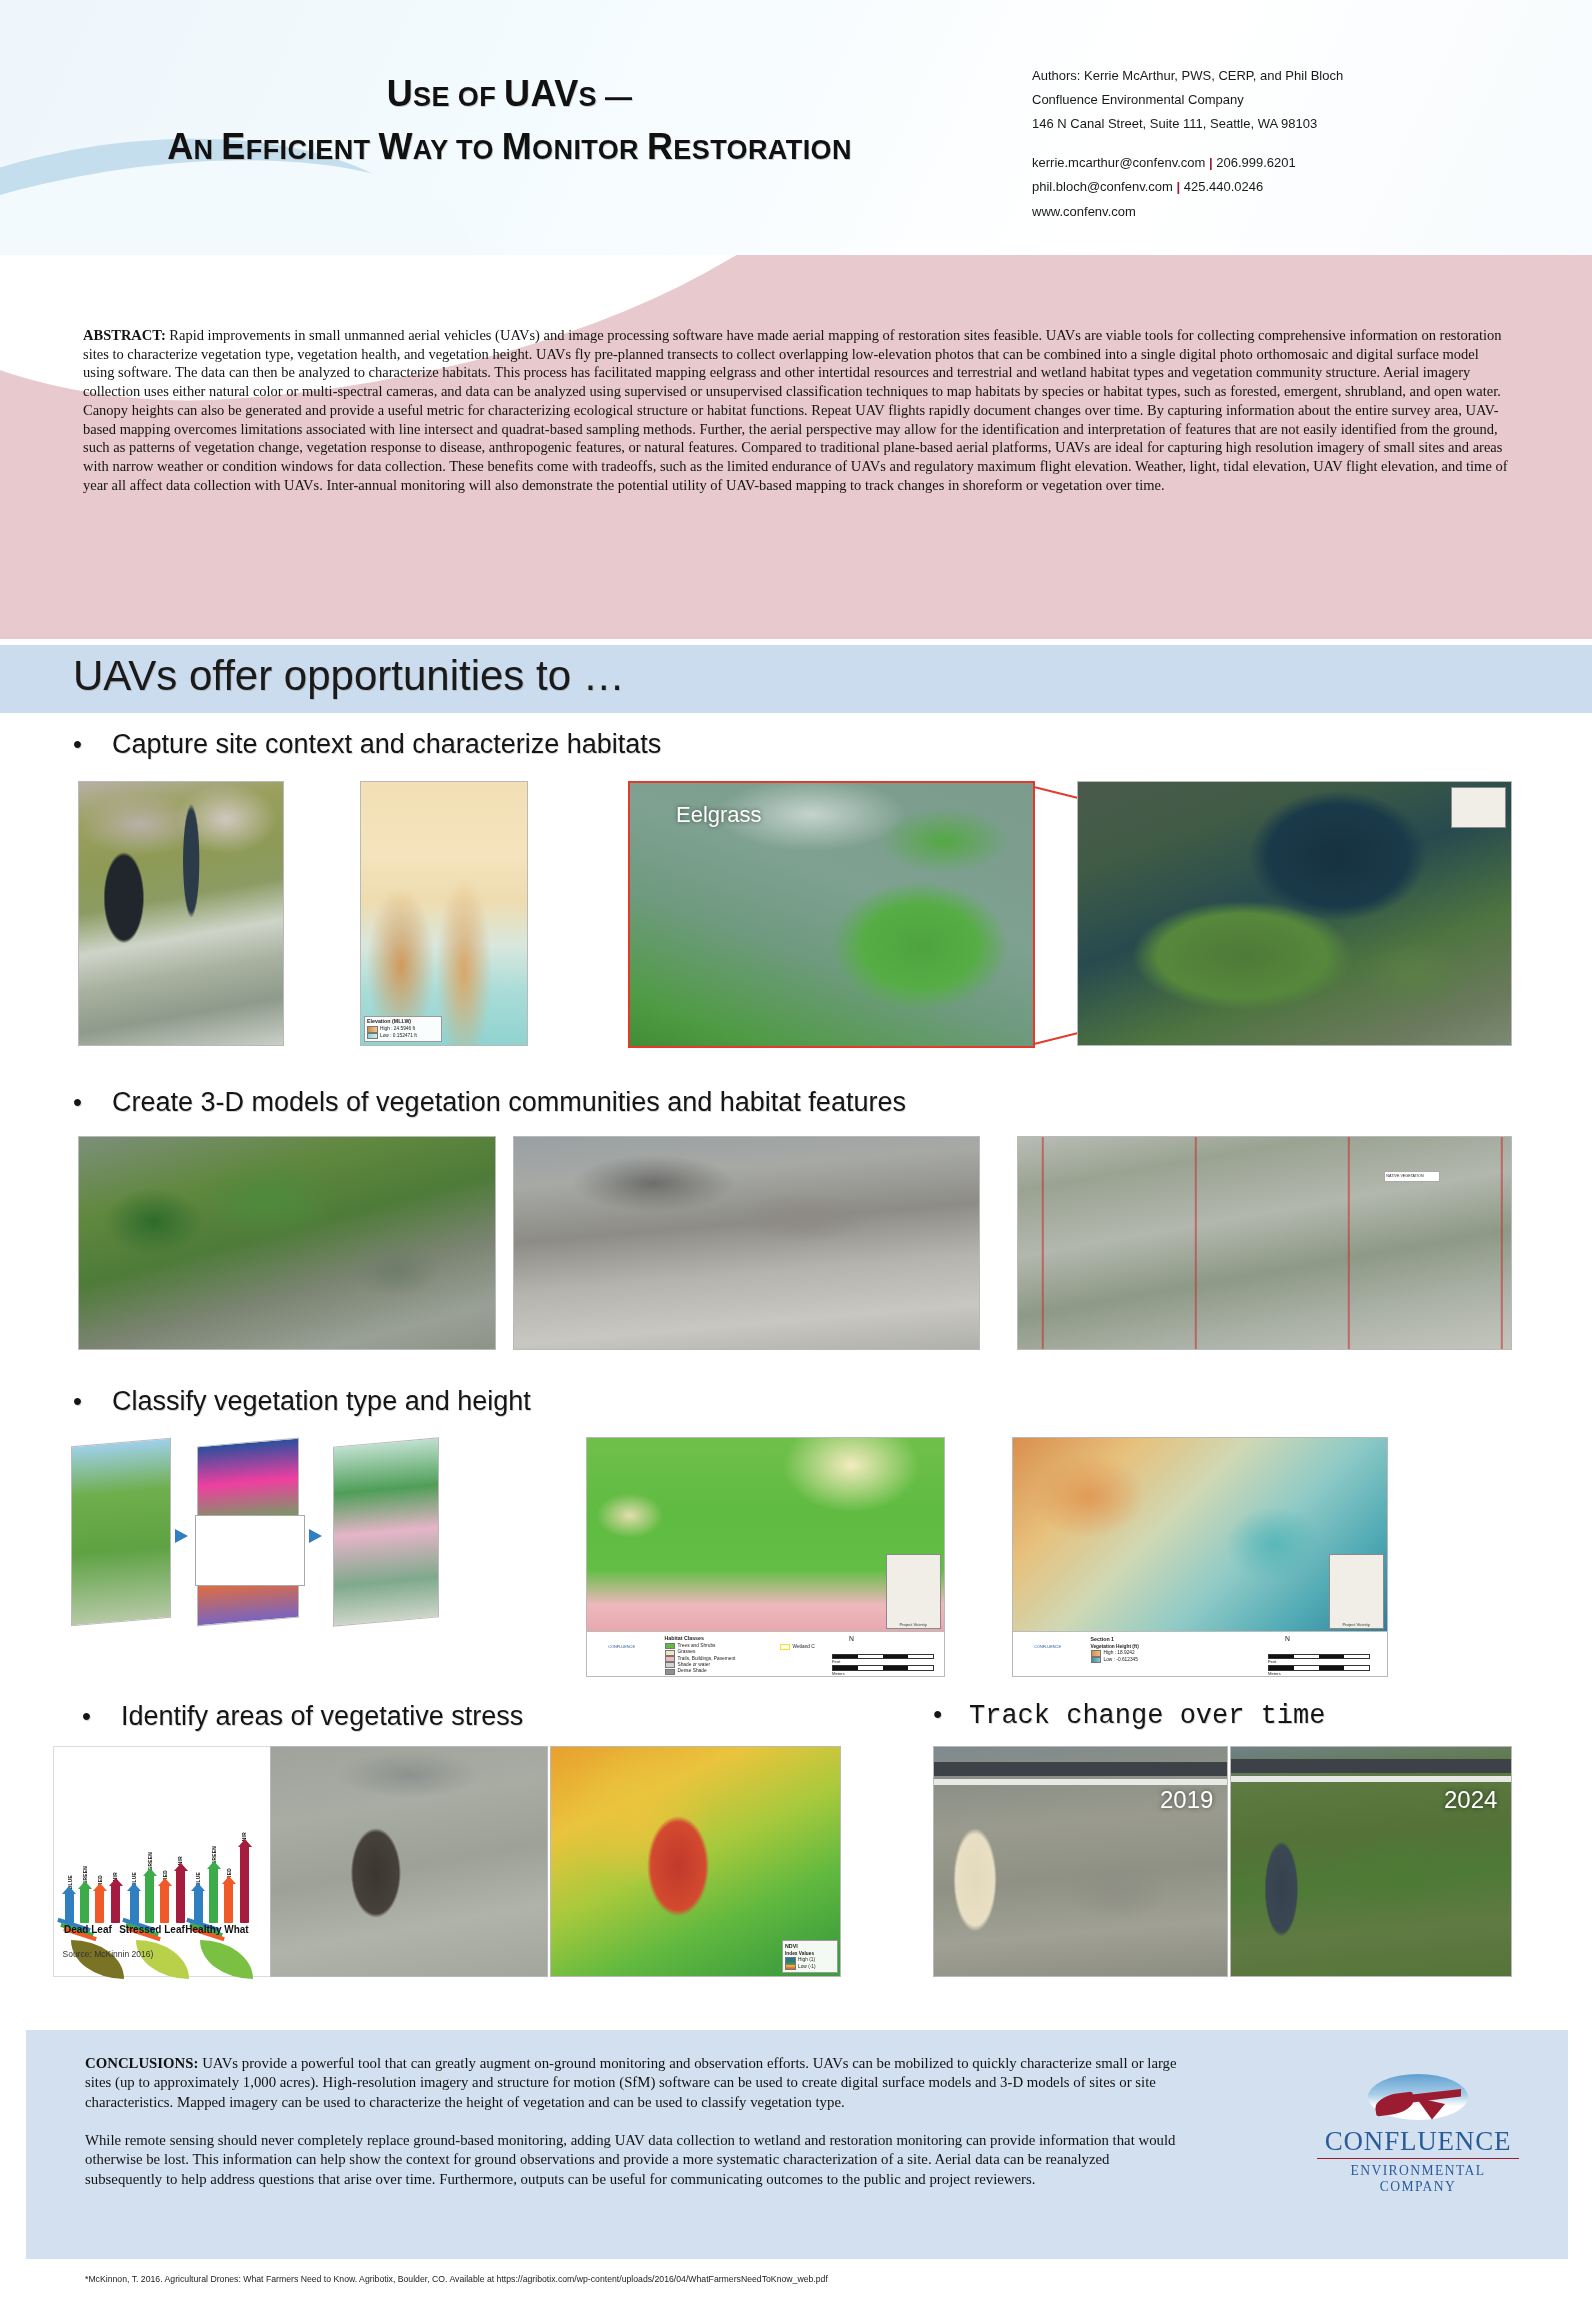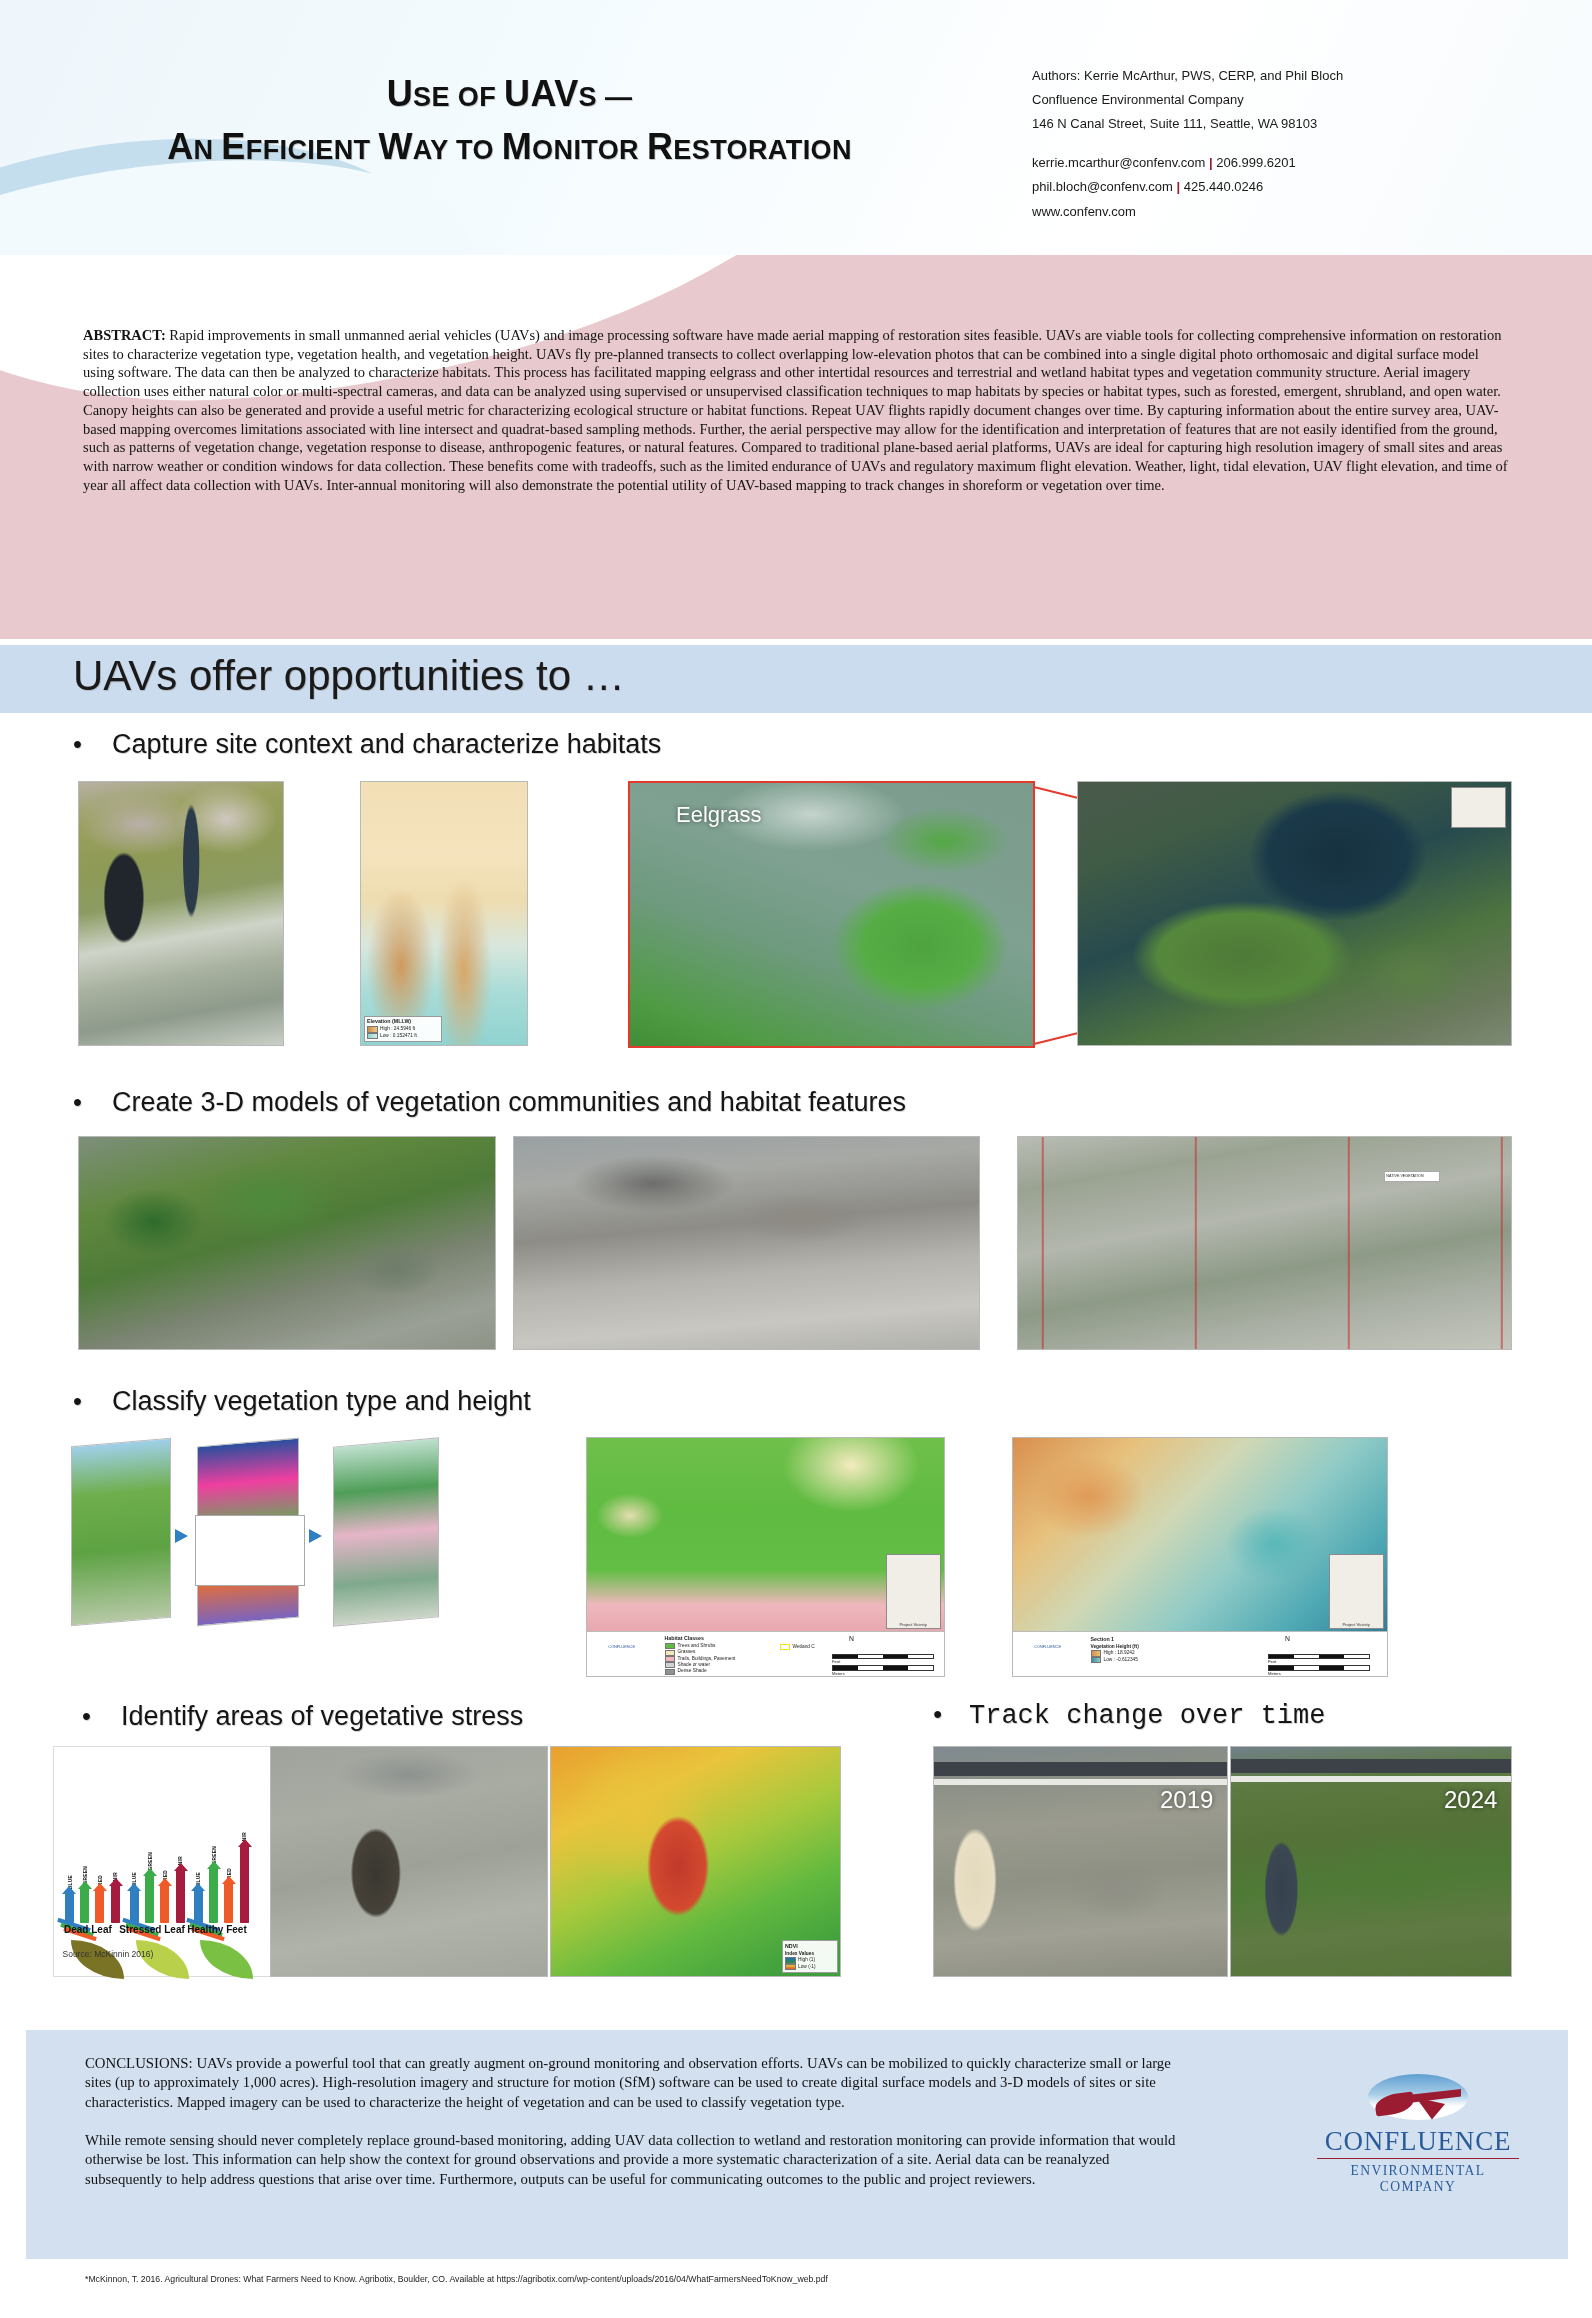--- a/index.html
+++ b/index.html
@@ -249,21 +249,21 @@
   
   .concl-band{
     position:absolute;left:25.5px;top:2030px;width:1542px;height:229px;
     background:#d3e0f0;
   }
   .concl-text{
     position:absolute;left:85px;top:2054px;width:1096px;
     font-family:"Liberation Serif",serif;
     font-size:14.8px;line-height:1.31;color:#121212;
   }
-  .concl-text b{font-weight:normal;}
+  .concl-text b{font-weight:bold;}
   .concl-text p{margin:0 0 18.7px 0;}
 
   
   .logo-wrap{position:absolute;left:1312px;top:2072px;width:212px;text-align:center;}
   .logo-mark{position:relative;width:100px;height:51px;margin:0 auto 5.1px;}
   .logo-ell{
     position:absolute;left:0;top:1.7px;width:100px;height:46px;border-radius:50%;
     background:linear-gradient(180deg,#5f9fd0 0%,#a9cee8 45%,#ffffff 70%,#ffffff 100%);
   }
   .logo-sw1{
@@ -573,21 +573,21 @@
         <i class="arr" style="left:31px;height:41px;background:#f05a28;color:#f05a28;"></i>
         <i class="arr" style="left:47px;height:78px;background:#a51c3f;color:#a51c3f;"></i>
       </div>
       <div style="position:relative;height:13.6px;">
         <i style="position:absolute;left:-6.8px;top:0;width:34px;height:4.2px;background:#2f7fc1;transform:rotate(18deg);"></i>
         <i style="position:absolute;left:-4.2px;top:4.2px;width:34px;height:4.2px;background:#3cab4a;transform:rotate(18deg);"></i>
         <i style="position:absolute;left:-1.7px;top:8.5px;width:34px;height:4.2px;background:#f05a28;transform:rotate(18deg);"></i>
       </div>
       <div class="leafshape" style="left:6.8px;top:95px;background:#7ac143;"></div>
     </div>
-    <div class="leaflabel" style="left:124px;top:177px;">Healthy Feet</div>
+    <div class="leaflabel" style="left:124px;top:177px;">Healthy What</div>
 
     <div class="leafsrc" style="left:8.5px;top:202px;">Source: McKinnin 2016)</div>
   </div>
 
   <div class="panel bord" style="left:270px;top:1746px;width:276px;height:229px;">
     <div class="grey-site"></div>
   </div>
   <div class="panel bord" style="left:550px;top:1746px;width:289px;height:229px;">
     <div class="ndvi-img"></div>
     <div class="legend" style="right:2.5px;bottom:3.4px;width:49px;">

